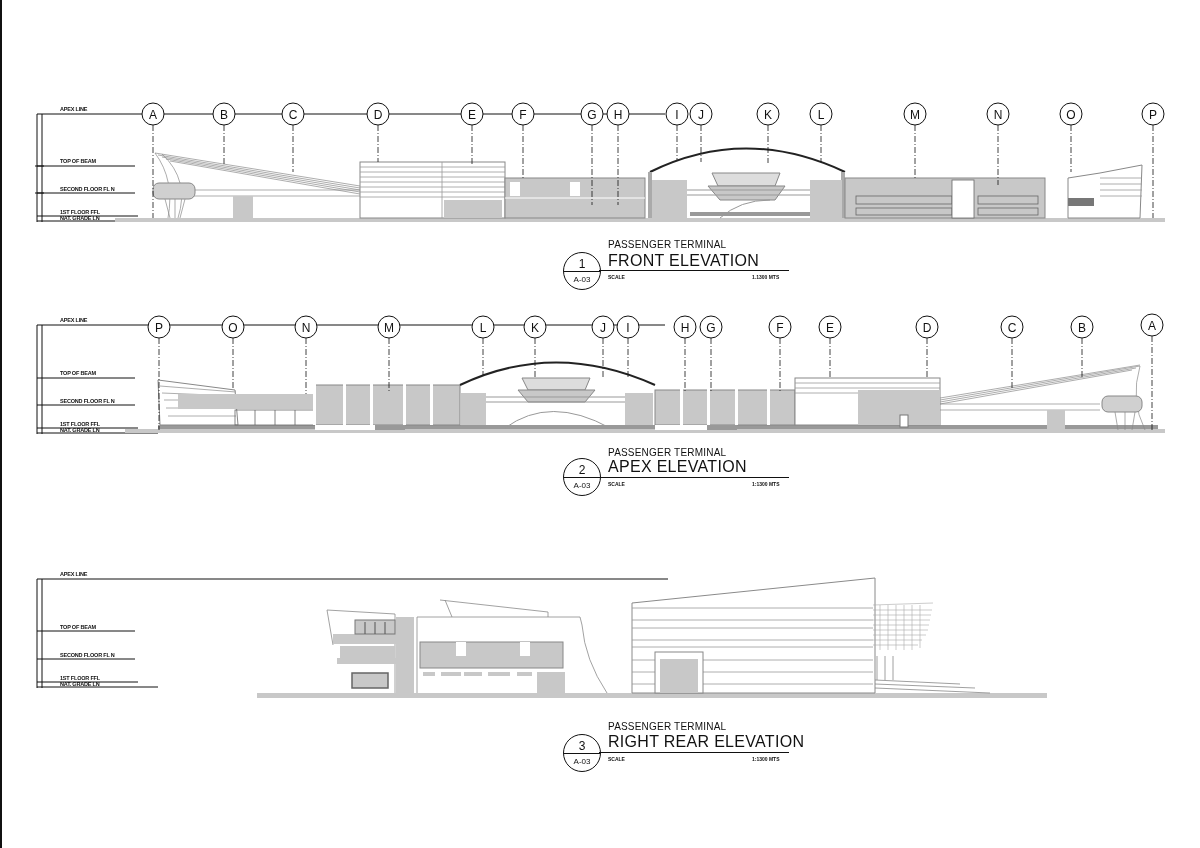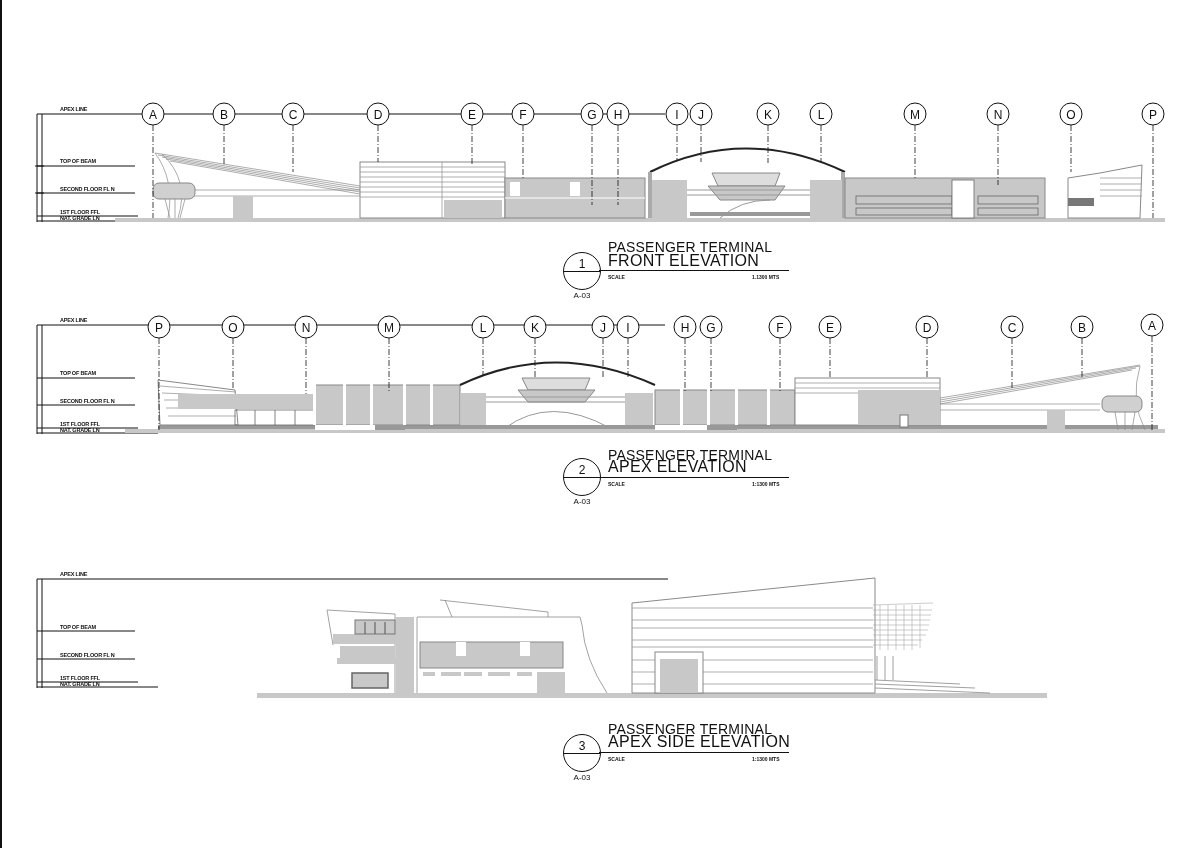--- a/index.html
+++ b/index.html
@@ -1,28 +1,28 @@
 <!DOCTYPE html>
 <html><head>
 <meta charset="utf-8">
 <style>
   html,body{margin:0;padding:0;background:#fff;}
   body{width:1200px;height:848px;position:relative;overflow:hidden;font-family:"Liberation Sans",sans-serif;}
   .frame-left{position:absolute;left:0;top:0;width:2px;height:848px;background:#111;}
   svg.sheet{position:absolute;left:0;top:0;}
   .lvl{font-family:"Liberation Sans",sans-serif;font-size:5.5px;font-weight:bold;fill:#111;letter-spacing:-0.2px;}
   .bub{font-family:"Liberation Sans",sans-serif;font-size:12px;fill:#111;text-anchor:middle;}
-  .tb-sub{position:absolute;font-size:14px;color:#111;letter-spacing:0.2px;}
+  .tb-sub{position:absolute;font-size:10px;color:#111;letter-spacing:0.2px;}
   .tb-main{position:absolute;font-size:16px;color:#111;letter-spacing:0.3px;}
   .tb-scale{position:absolute;font-size:5px;font-weight:bold;color:#111;}
   .tb-ratio{position:absolute;font-size:5px;font-weight:bold;color:#111;}
   .tb-line{position:absolute;height:1px;background:#111;}
   .tb-circle{position:absolute;width:36px;height:36px;border:1px solid #111;border-radius:50%;}
   .tb-circle .n{position:absolute;left:0;right:0;top:4px;text-align:center;font-size:12px;color:#111;}
-  .tb-circle .s{position:absolute;left:0;right:0;top:22px;text-align:center;font-size:8px;color:#111;margin-top:16px;}
+  .tb-circle .s{position:absolute;left:0;right:0;top:22px;text-align:center;font-size:8px;color:#111;}
   .tb-circle .bar{position:absolute;left:0;right:0;top:18px;height:1px;background:#111;}
 </style>
 </head>
 <body>
 
 <div class="frame-left"></div>
 
 <svg class="sheet" width="1200" height="848" viewBox="0 0 1200 848">
   <defs>
     <g id="levels">
@@ -445,17 +445,17 @@
   <div class="tb-ratio" style="left:752px;top:481px;">1:1300 MTS</div>
 </div>
 
 <div>
   <div class="tb-circle" style="left:563px;top:734px;">
     <div class="n">3</div>
     <div class="bar"></div>
     <div class="s">A-03</div>
   </div>
   <div class="tb-sub" style="left:608px;top:721px;">PASSENGER TERMINAL</div>
-  <div class="tb-main" style="left:608px;top:733px;">APEX SIDE  ELEVATION</div>
+  <div class="tb-main" style="left:608px;top:733px;">RIGHT REAR  ELEVATION</div>
   <div class="tb-line" style="left:599px;top:752px;width:190px;"></div>
   <div class="tb-scale" style="left:608px;top:756px;">SCALE</div>
   <div class="tb-ratio" style="left:752px;top:756px;">1:1300 MTS</div>
 </div>
 
 </body></html>

